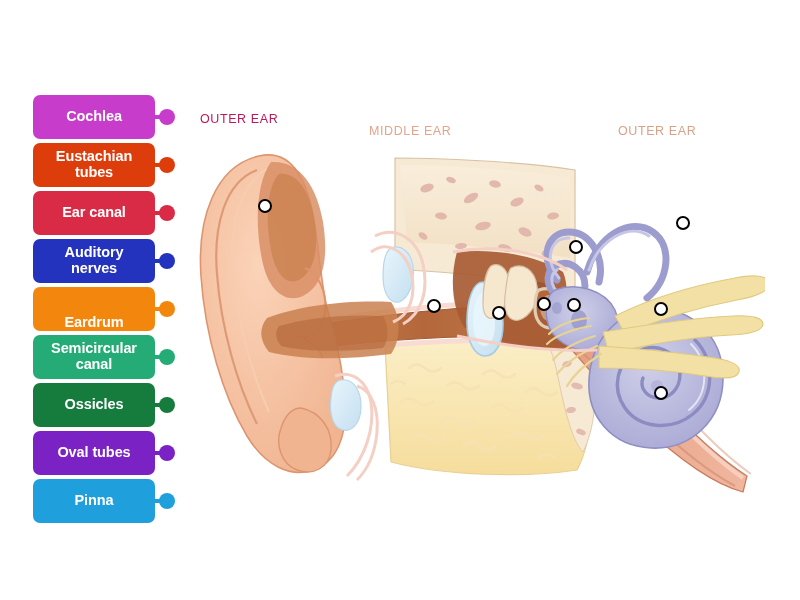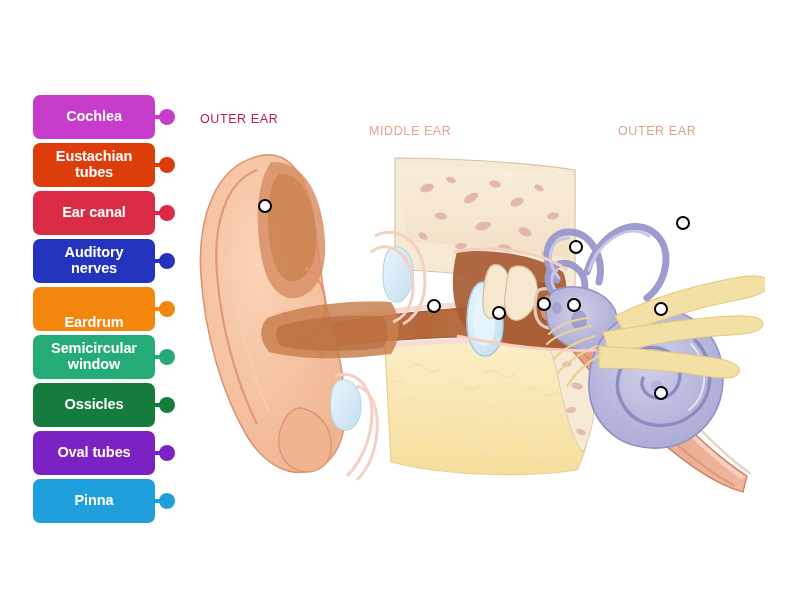--- a/index.html
+++ b/index.html
@@ -152,21 +152,21 @@
       <div class="label-chip" style="background-color: rgb(243, 135, 14); align-items: flex-end;">
         <span>Eardrum</span>
       </div>
       <div class="label-stem" style="background-color: rgb(243, 135, 14);"></div>
       <div class="label-knob" style="background-color: rgb(243, 135, 14);"></div>
     </div>
 
     <div class="label-row">
       <div class="label-chip" style="background-color: rgb(36, 171, 118);">
         <span>Semicircular
-window</span>
+canal</span>
       </div>
       <div class="label-stem" style="background-color: rgb(36, 171, 118);"></div>
       <div class="label-knob" style="background-color: rgb(36, 171, 118);"></div>
     </div>
 
     <div class="label-row">
       <div class="label-chip" style="background-color: rgb(22, 124, 61);">
         <span>Ossicles</span>
       </div>
       <div class="label-stem" style="background-color: rgb(22, 124, 61);"></div>

